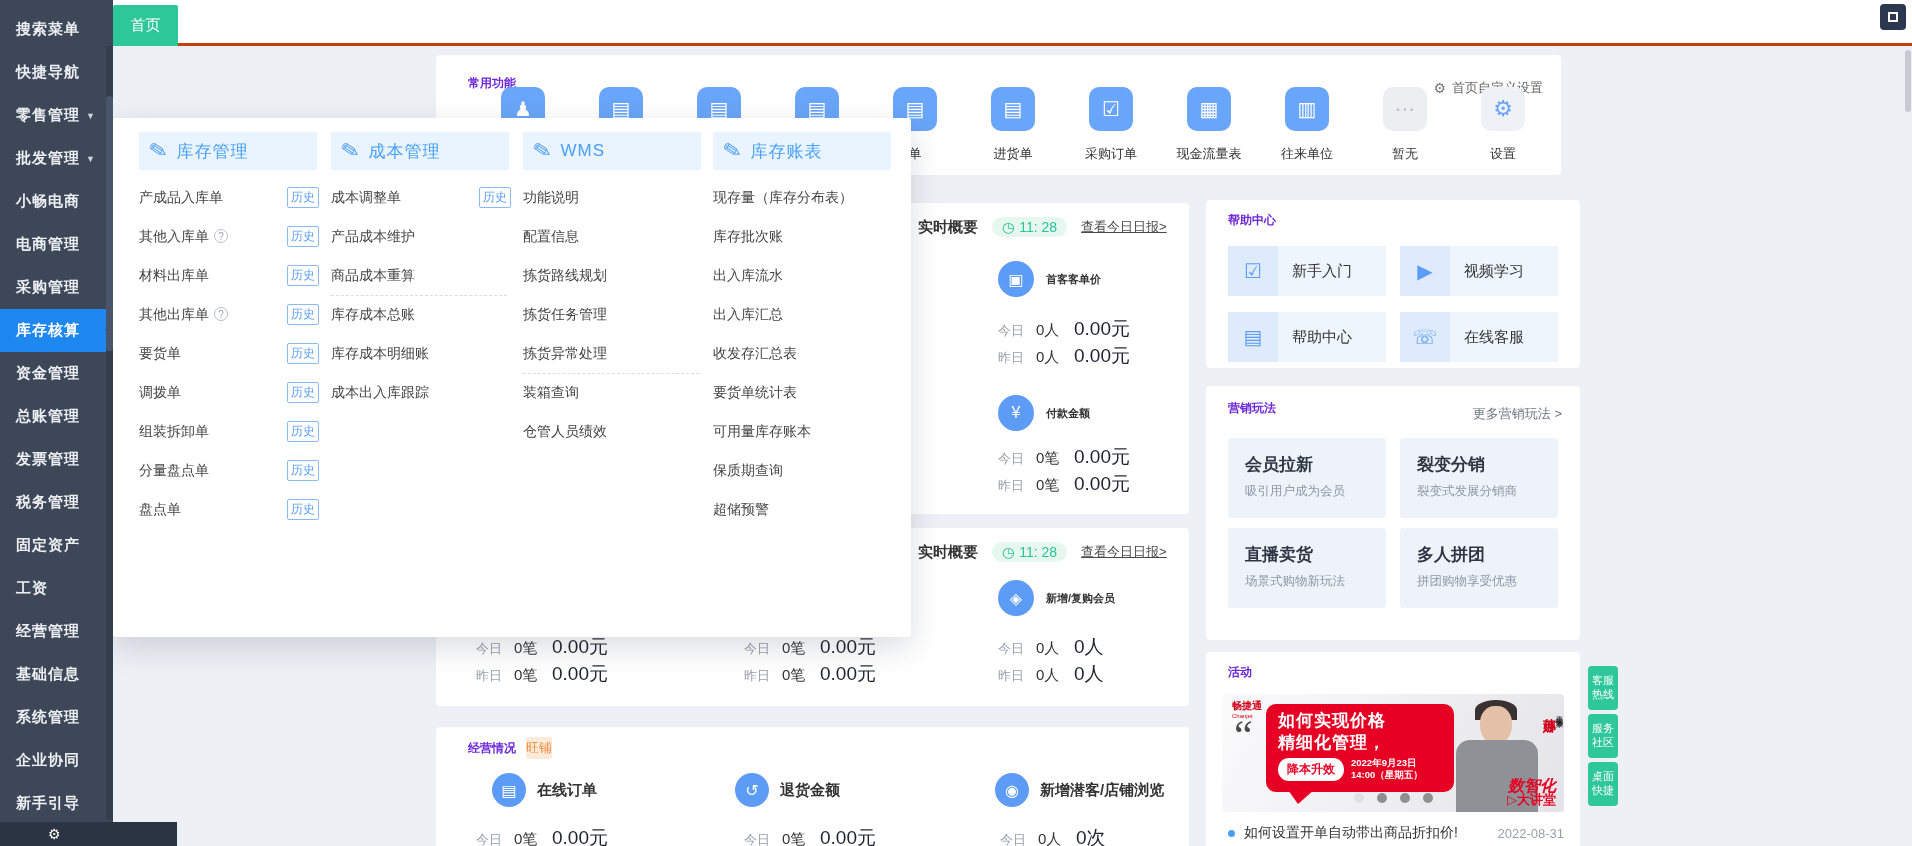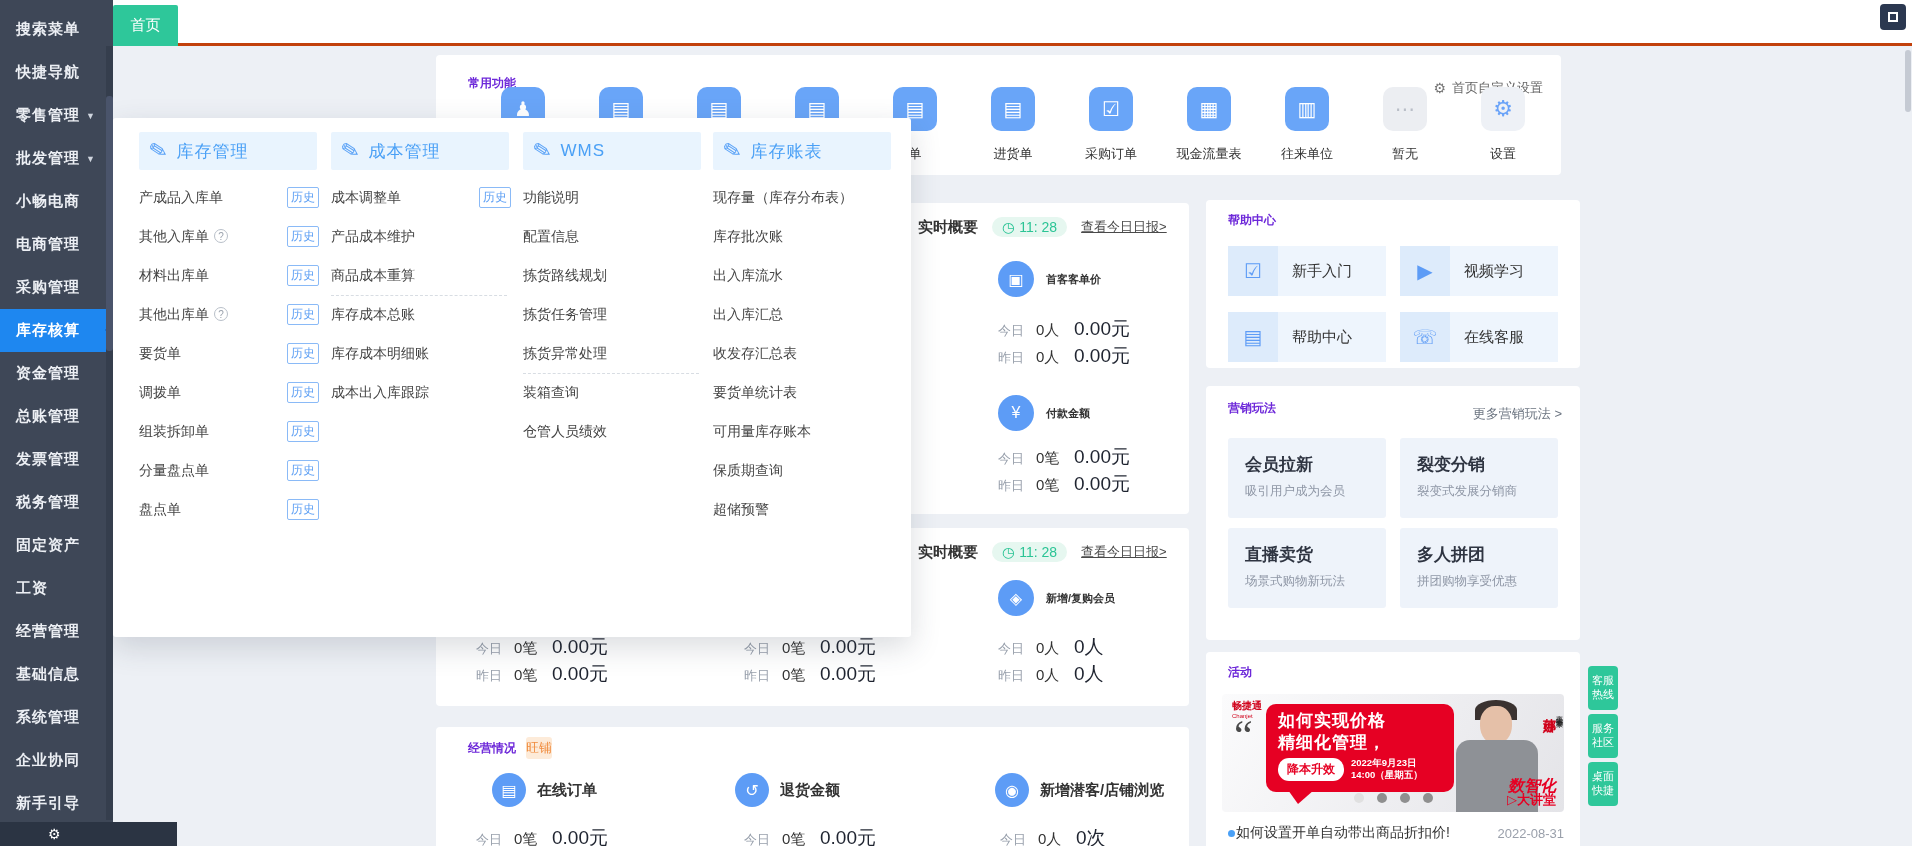--- a/index.html
+++ b/index.html
@@ -94,21 +94,21 @@
   .fig-hair { position:absolute; left:253px; top:6px; width:42px; height:20px; background:#3a3230; border-radius:50% 50% 0 0; }
   .fig-body { position:absolute; left:234px; top:46px; width:82px; height:76px; background:#8e9196; border-radius:14px 14px 0 0; }
   .b-speaker { position:absolute; left:318px; top:14px; writing-mode:vertical-rl; color:#d0021b; font-size:13px; font-weight:bold; letter-spacing:2px; }
   .b-speaker-title { position:absolute; left:332px; top:16px; writing-mode:vertical-rl; color:#222; font-size:7px; letter-spacing:1px; }
   .b-tag { position:absolute; right:8px; bottom:5px; text-align:right; color:#e60023; line-height:14px; }
   .b-tag .t1 { font-size:16px; font-weight:bold; font-style:italic; display:block; }
   .b-tag .t2 { font-size:13px; font-weight:bold; display:block; }
   .dots { position:absolute; left:132px; top:99px; display:flex; gap:13px; }
   .dot { width:10px; height:10px; border-radius:50%; background:#8f8f8f; cursor:pointer; }
   .dot.first { background:#e0e0e0; }
-  .news { position:absolute; left:22px; right:16px; top:172px; display:flex; align-items:center; gap:1px; cursor:pointer; }
+  .news { position:absolute; left:22px; right:16px; top:172px; display:flex; align-items:center; gap:9px; cursor:pointer; }
   .news .bu { width:7px; height:7px; border-radius:50%; background:#4aa0f6; flex:none; }
   .news .nt { flex:1; font-size:14px; color:#333; white-space:nowrap; overflow:hidden; }
   .news .nd { font-size:13px; color:#9aa0ab; }
 
   
   .floatbtn { position:absolute; left:1588px; width:30px; height:44px; background:#2ec79a; border-radius:4px; color:#fff; font-size:11px; line-height:14px; text-align:center; padding-top:7px; cursor:pointer; }
 
   
   .flyout { position:absolute; left:113px; top:118px; width:798px; height:519px; background:#fff; border-radius:3px; box-shadow:0 10px 30px rgba(50,60,80,.18); z-index:60; }
   .fcol { position:absolute; top:14px; width:184px; }

